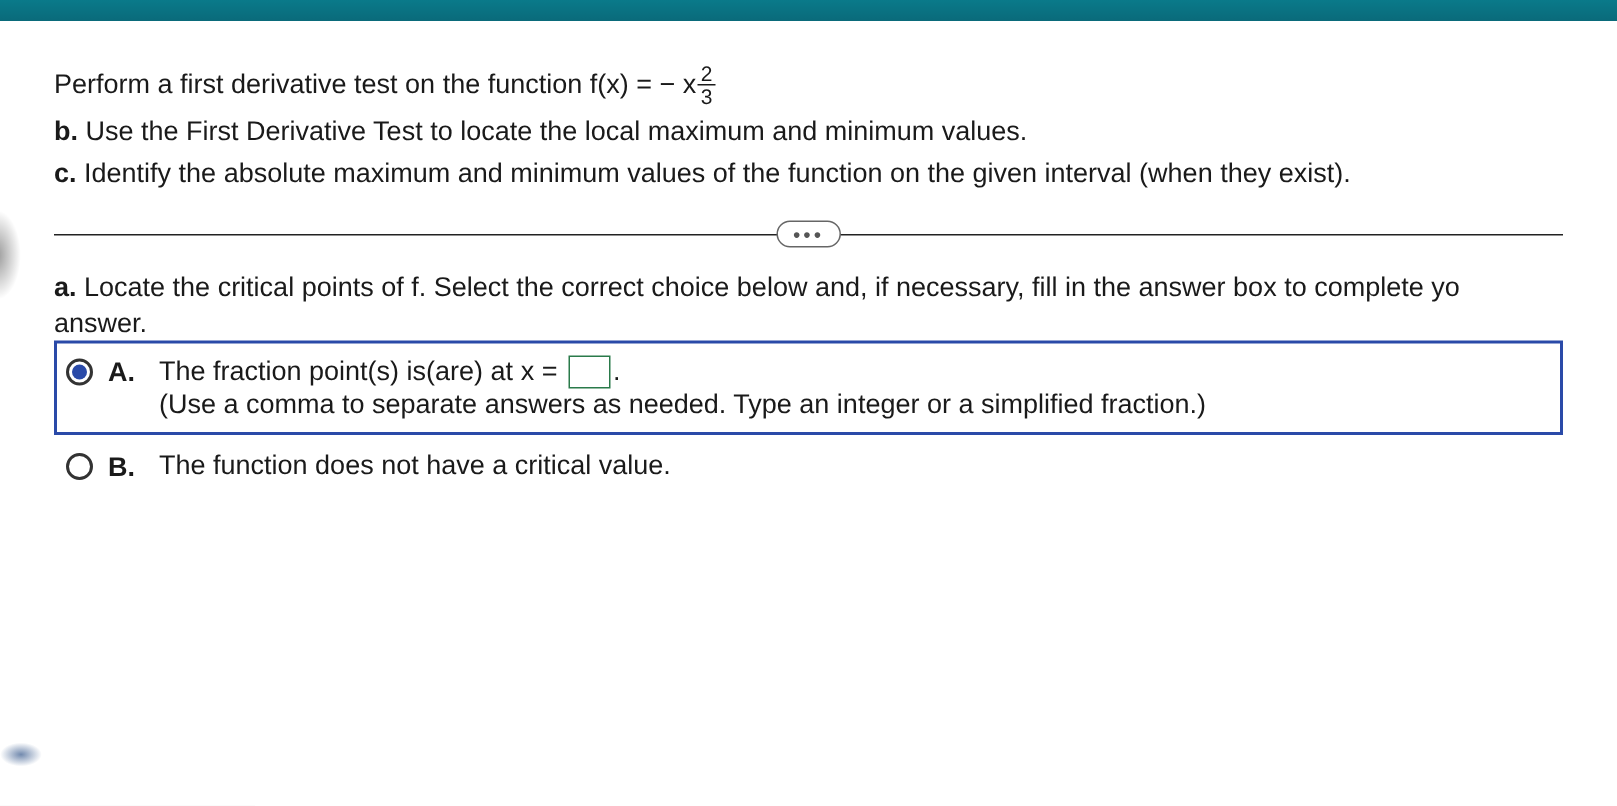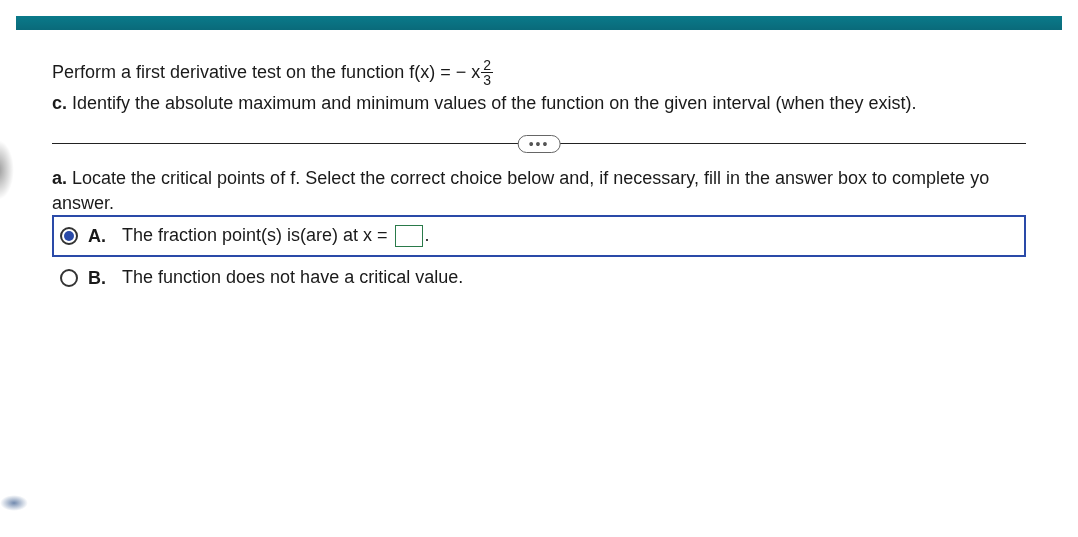--- a/index.html
+++ b/index.html
@@ -10,21 +10,21 @@
     background: #f0f0f0;
     width: 1078px;
     height: 537px;
     overflow: hidden;
     position: relative;
   }
   .screen {
     background: #ffffff;
     width: 100%;
     height: 100%;
-    padding: 16px;
+    padding: 0;
     position: relative;
   }
   .topbar {
     height: 14px;
     background: linear-gradient(#0a7a8a, #0a6a7a);
     width: 100%;
   }
   .content {
     padding: 18px 36px 0 36px;
   }
@@ -148,20 +148,24 @@
   <div class="content">
 
     <div class="problem-statement">
       <div class="qline">
         <span>Perform a first derivative test on the function f(x) = − x</span><span class="sup-holder"><span class="frac">
               <span class="num">2</span>
               <span class="den">3</span>
             </span></span>
       </div>
       <div class="qline">
+        <span class="bold">b.</span>
+        <span>Use the First Derivative Test to locate the local maximum and minimum values.</span>
+      </div>
+      <div class="qline">
         <span class="bold">c.</span>
         <span>Identify the absolute maximum and minimum values of the function on the given interval (when they exist).</span>
       </div>
     </div>
 
     <div class="hr-wrap">
       <hr class="hr-line">
       <div class="ellipsis-pill">•••</div>
     </div>
 
@@ -170,20 +174,21 @@
       <span>answer.</span>
     </div>
 
     <div class="choice-A-box">
       <span class="radio selected"></span>
       <span class="choice-label">A.</span>
       <div class="choice-body">
         <div>
           <span>The fraction point(s) is(are) at x = </span><span class="answer-input"></span><span>.</span>
         </div>
+        <div>(Use a comma to separate answers as needed. Type an integer or a simplified fraction.)</div>
       </div>
     </div>
 
     <div class="choice-B-row">
       <span class="radio"></span>
       <span class="choice-label">B.</span>
       <div class="choice-body">
         <span>The function does not have a critical value.</span>
       </div>
     </div>

